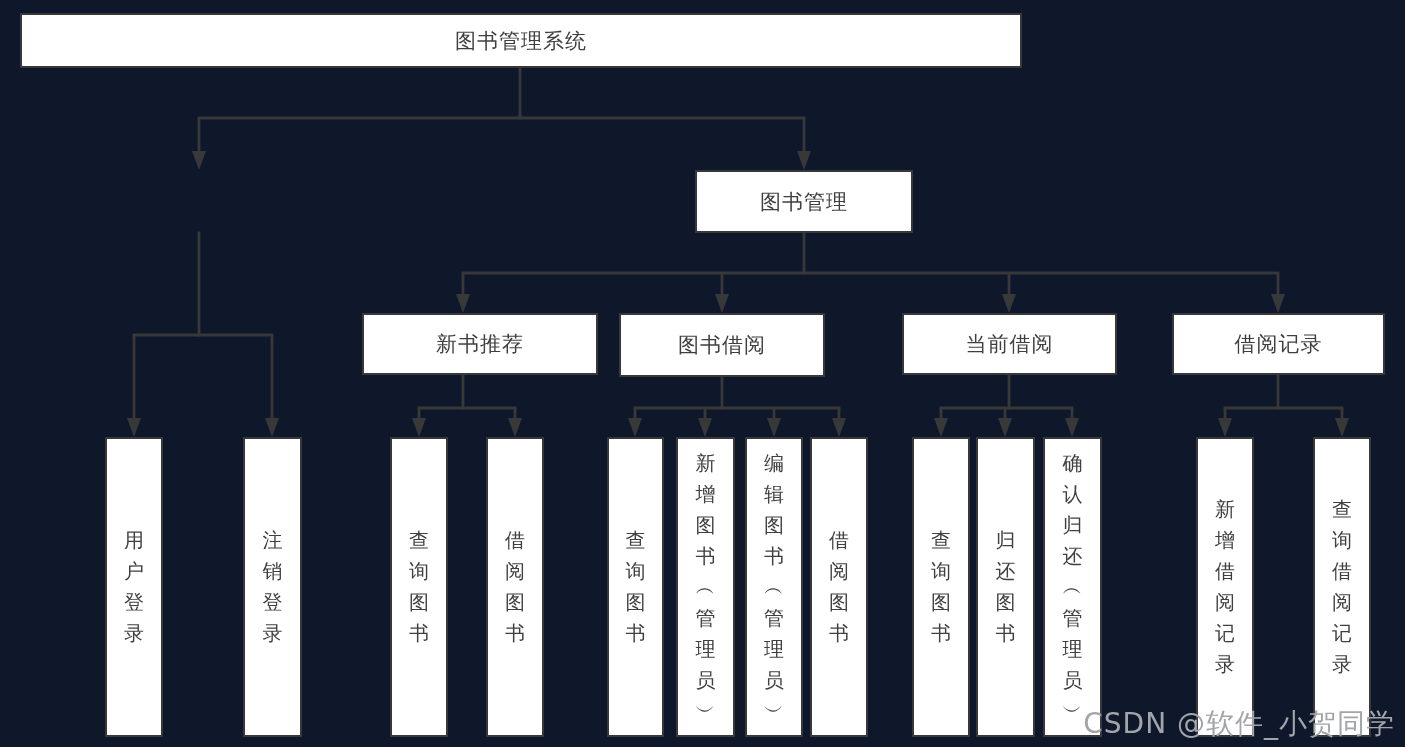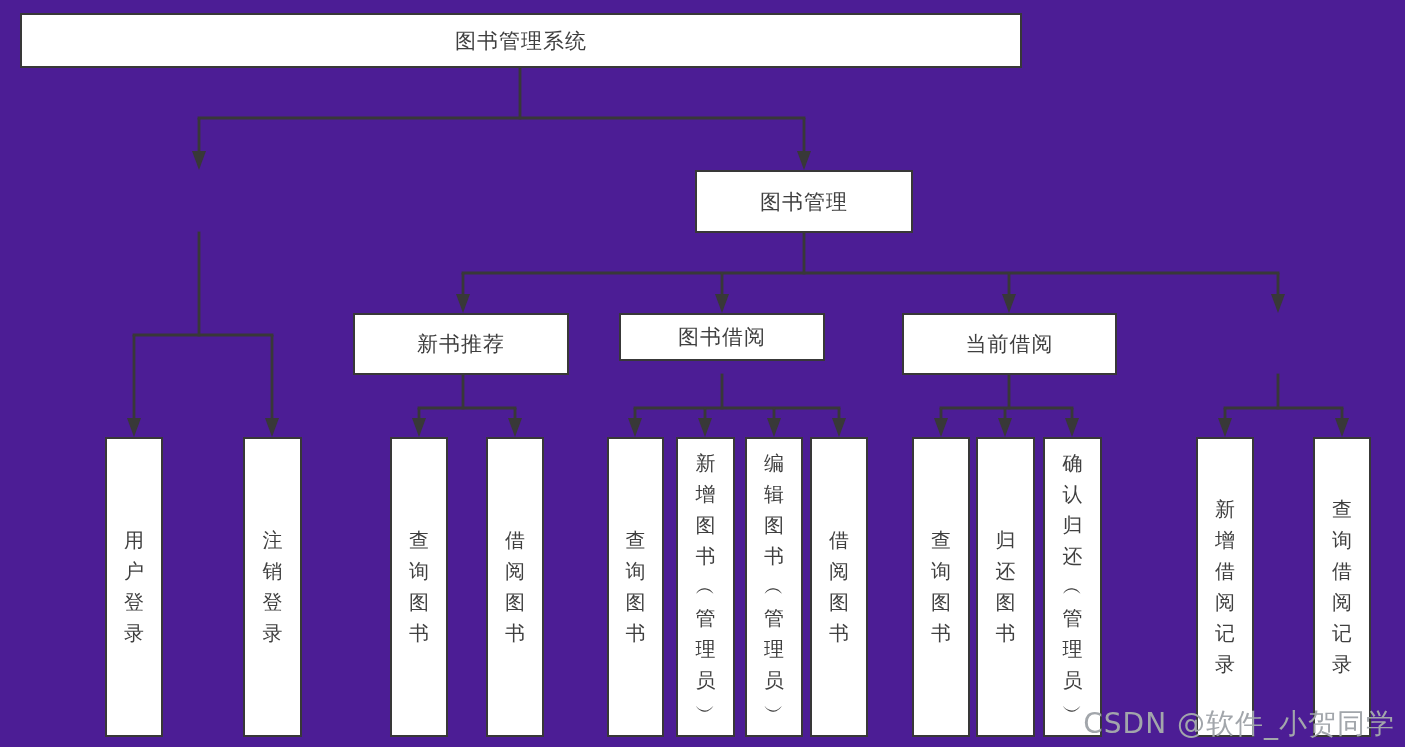--- a/index.html
+++ b/index.html
@@ -4,21 +4,21 @@
 <style>
   html, body {
     margin: 0;
     padding: 0;
     background: #ffffff;
   }
   .stage {
     position: relative;
     width: 1405px;
     height: 747px;
-    background: #4c1d95;
+    background: #0f172a;
     font-family: "DejaVu Sans", "Liberation Sans", sans-serif;
     overflow: hidden;
   }
   #wires {
     position: absolute;
     left: 0;
     top: 0;
     z-index: 1;
   }
   .node {
@@ -125,28 +125,31 @@
     </svg>
 
   <div class="node" style="left:20px; top:13px; width:1002px; height:55px;">
     <span class="hlabel">图书管理系统</span>
   </div>
 
   <div class="node" style="left:695px; top:170px; width:218px; height:63px;text-align:right;">
     <span class="hlabel">图书管理</span>
   </div>
 
-  <div class="node" style="left:353px; top:313px; width:216px; height:62px;text-align:right;">
+  <div class="node" style="left:362px; top:313px; width:236px; height:62px;text-align:right;">
     <span class="hlabel">新书推荐</span>
   </div>
-  <div class="node" style="left:619px; top:313px; width:206px; height:48px;">
+  <div class="node" style="left:619px; top:313px; width:206px; height:64px;">
     <span class="hlabel">图书借阅</span>
   </div>
   <div class="node" style="left:902px; top:313px; width:215px; height:62px;">
     <span class="hlabel">当前借阅</span>
+  </div>
+  <div class="node" style="left:1172px; top:313px; width:213px; height:62px;">
+    <span class="hlabel">借阅记录</span>
   </div>
 
   <div class="node leaf" style="left:105px; top:437px; width:58px; height:300px;">
     <span class="vtext">
         <span>用</span>
         <span>户</span>
         <span>登</span>
         <span>录</span>
       </span>
   </div>

